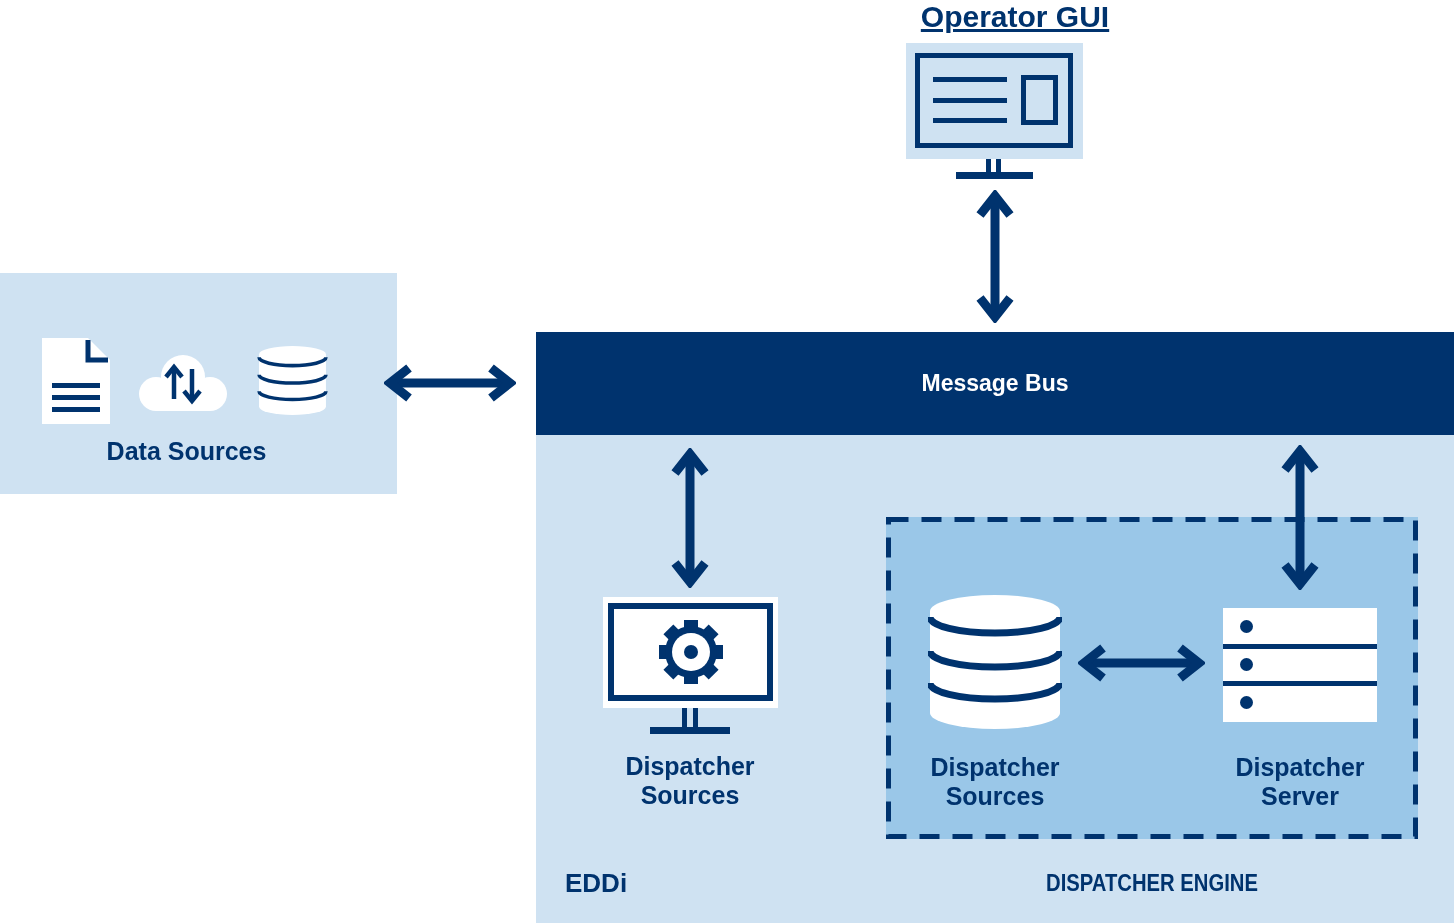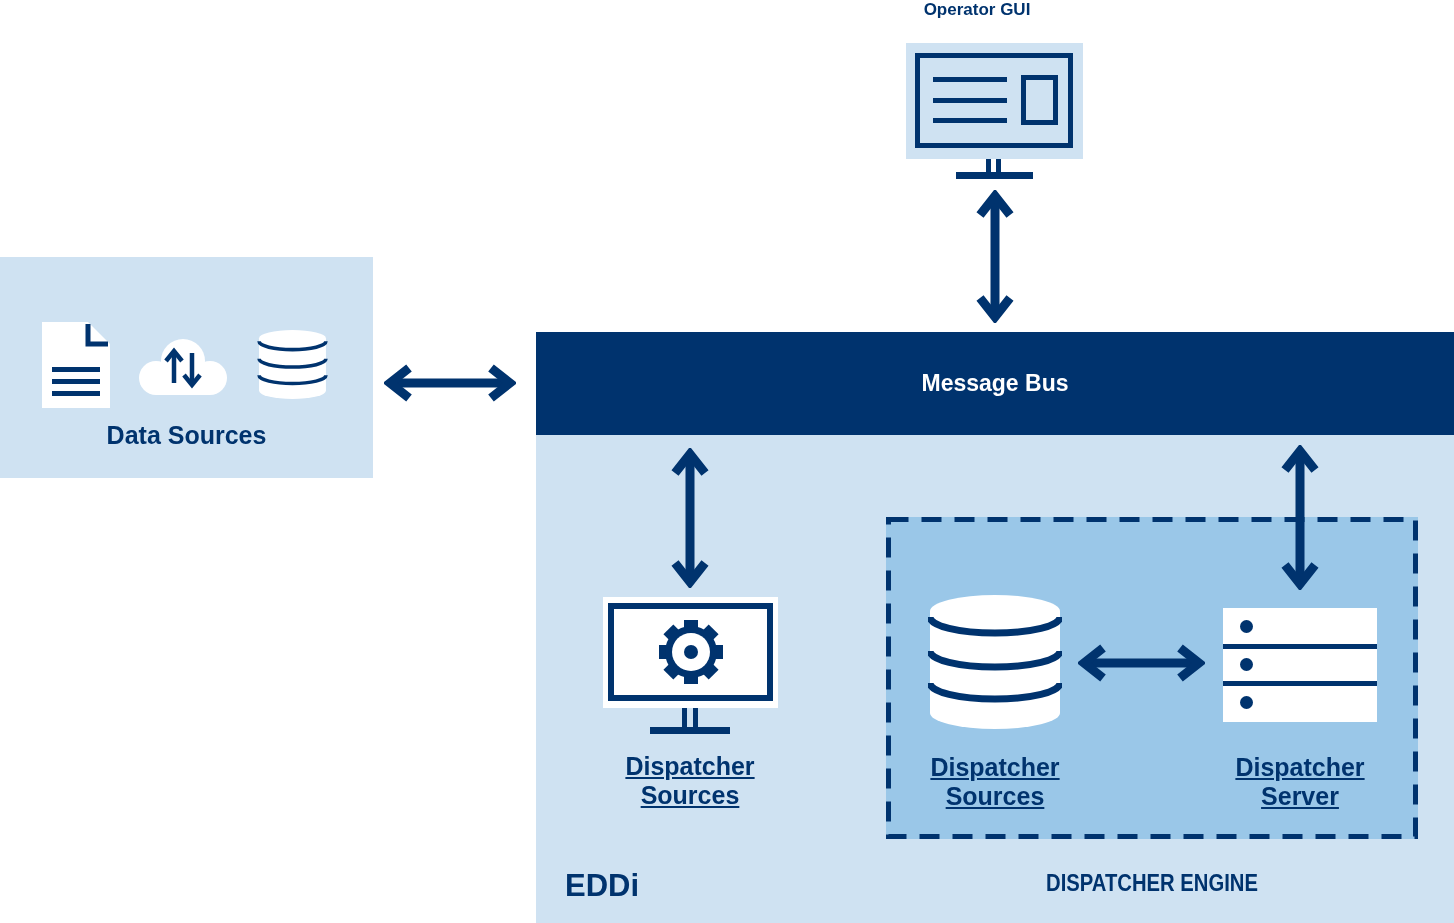--- a/index.html
+++ b/index.html
@@ -4,47 +4,47 @@
 <style>
   html,body{margin:0;padding:0;background:#fff;}
   .stage{
     position:relative;width:1454px;height:923px;overflow:hidden;
     background:var(--white);
     font-family:"Liberation Sans","DejaVu Sans",sans-serif;
     color:var(--navy);
   }
   .abs{position:absolute;}
   .lbl{font-weight:700;color:var(--navy);text-align:center;}
-  .two-line span{display:block;text-decoration:underline;}
-
-  
-  .op-title{left:827px;top:0;width:300px;font-size:17px;}
+  .two-line span{display:block;}
+
+  
+  .op-title{left:865px;top:0;width:300px;font-size:30px;text-decoration:underline;}
   .op-monitor-bg{left:906px;top:43px;width:177px;height:116px;background:var(--light-blue);}
   .op-screen{left:9px;top:10px;width:158px;height:95px;border:5px solid var(--navy);box-sizing:border-box;}
   .op-line{left:13px;width:74px;height:5px;background:var(--navy);}
   .op-rect{left:101px;top:17px;width:37px;height:50px;border:5px solid var(--navy);box-sizing:border-box;}
   .op-leg1{left:986px;top:159px;width:5px;height:14px;background:var(--navy);}
   .op-leg2{left:996px;top:159px;width:5px;height:14px;background:var(--navy);}
   .op-base{left:956px;top:172px;width:77px;height:7px;background:var(--navy);}
   .arrow-op{left:973px;top:190px;}
 
   
-  .ds-box{left:0;top:257px;width:373px;height:221px;background:var(--light-blue);}
+  .ds-box{left:0;top:273px;width:373px;height:221px;background:var(--light-blue);padding-left:24px;}
   .ds-doc{left:42px;top:65px;}
   .ds-cloud{left:136px;top:79px;}
   .ds-cyl{left:257px;top:72px;}
   .ds-label{left:0;top:164px;width:373px;font-size:25px;}
   .arrow-left{left:384px;top:361px;}
 
   
   .eddi-box{left:536px;top:332px;width:918px;height:591px;background:var(--light-blue);}
   .msg-bus{left:0;top:0;width:918px;height:103px;background:var(--navy);
            display:flex;align-items:center;justify-content:center;}
   .msg-bus-label{color:#fff;font-size:23px;font-weight:700;}
-  .eddi-label{left:29px;top:536px;font-size:31px;font-weight:700;}
+  .eddi-label{left:29px;top:536px;font-size:26px;font-weight:700;}
 
   
   .arrow-editor{left:132px;top:116px;}
   .ed-frame{left:67px;top:265px;width:175px;height:111px;background:#fff;}
   .ed-screen{left:5px;top:6px;width:165px;height:98px;border:6px solid var(--navy);
              box-sizing:border-box;background:#fff;display:flex;align-items:center;justify-content:center;}
   .ed-leg1{left:146px;top:376px;width:5px;height:20px;background:var(--navy);}
   .ed-leg2{left:157px;top:376px;width:5px;height:20px;background:var(--navy);}
   .ed-base{left:114px;top:395px;width:80px;height:7px;background:var(--navy);}
   .ed-label{left:54px;top:420px;width:200px;font-size:25px;line-height:29px;}

